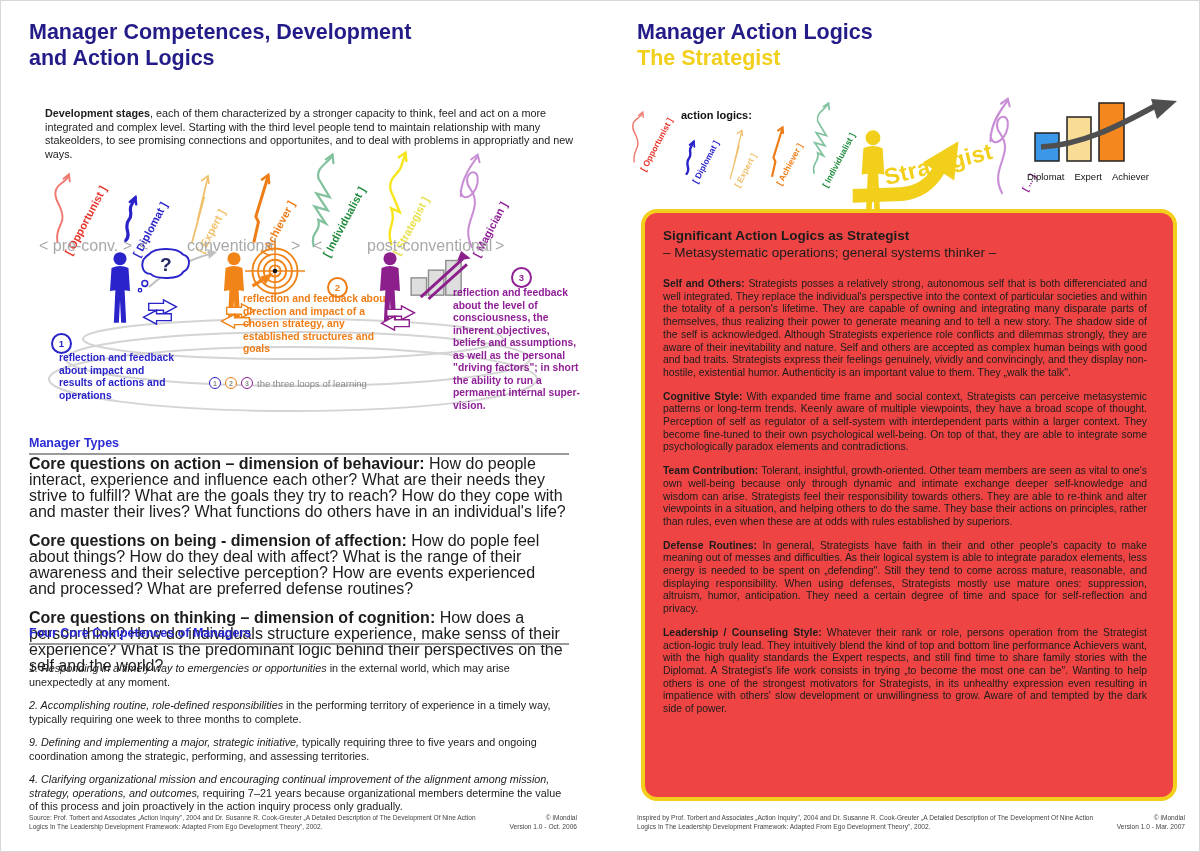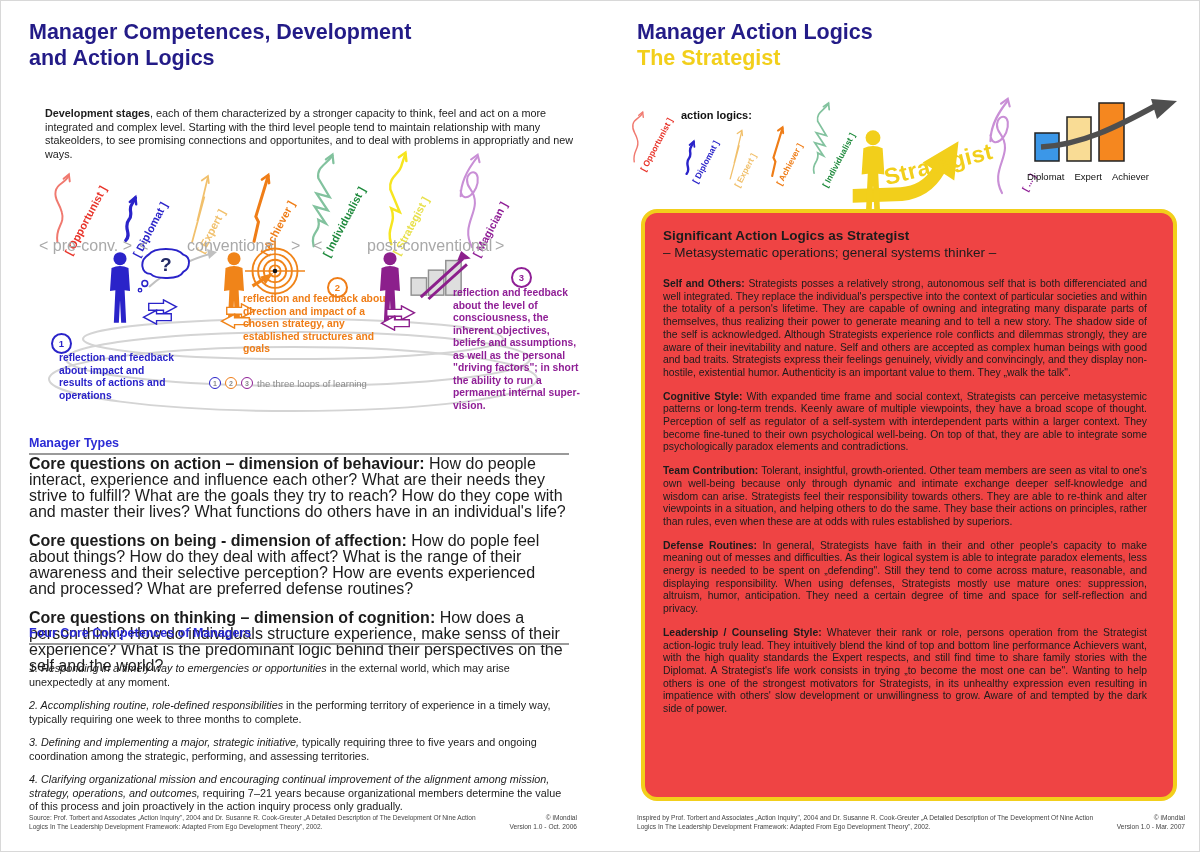--- a/index.html
+++ b/index.html
@@ -216,21 +216,21 @@
     <div class="abs" style="left:0;top:441px;width:537px;">
       <p class="tp"><b>Core questions on action – dimension of behaviour:</b><span> How do people interact, experience and influence each other? What are their needs they strive to fulfill? What are the goals they try to reach? How do they cope with and master their lives? What functions do others have in an individual's life?</span></p>
       <p class="tp"><b>Core questions on being - dimension of affection:</b><span> How do pople feel about things? How do they deal with affect? What is the range of their awareness and their selective perception? How are events experienced and processed? What are preferred defense routines?</span></p>
       <p class="tp"><b>Core questions on thinking – dimension of cognition:</b><span> How does a person think? How do individuals structure experience, make senss of their experience? What is the predominant logic behind their perspectives on the self and the world?</span></p>
     </div>
 
     <div class="abs hd" style="left:0;top:611px;width:540px;">Four Core Competences of Managers</div>
     <div class="abs" style="left:0;top:647px;width:537px;">
       <p class="ci"><i>1. Responding in a timely way to emergencies or opportunities</i><span> in the external world, which may arise unexpectedly at any moment.</span></p>
       <p class="ci"><i>2. Accomplishing routine, role-defined responsibilities</i><span> in the performing territory of experience in a timely way, typically requiring one week to three months to complete.</span></p>
-      <p class="ci"><i>3. Defining and implementing a major, strategic initiative,</i><span> typically requiring three to five years and ongoing coordination among the strategic, performing, and assessing territories.</span></p>
+      <p class="ci"><i>9. Defining and implementing a major, strategic initiative,</i><span> typically requiring three to five years and ongoing coordination among the strategic, performing, and assessing territories.</span></p>
       <p class="ci"><i>4. Clarifying organizational mission and encouraging continual improvement of the alignment among mission, strategy, operations, and outcomes,</i><span> requiring 7–21 years because organizational members determine the value of this process and join proactively in the action inquiry process only gradually.</span></p>
     </div>
 
     <div class="foot">
       <span class="src">Source: Prof. Torbert and Associates „Action Inquiry", 2004 and Dr. Susanne R. Cook-Greuter „A Detailed Description of The Development Of Nine Action Logics In The Leadership Development Framework: Adapted From Ego Development Theory", 2002.</span>
       <span class="ver">
         <span>© iMondial</span><br>
         <span>Version 1.0 - Oct. 2006</span>
       </span>
     </div>

